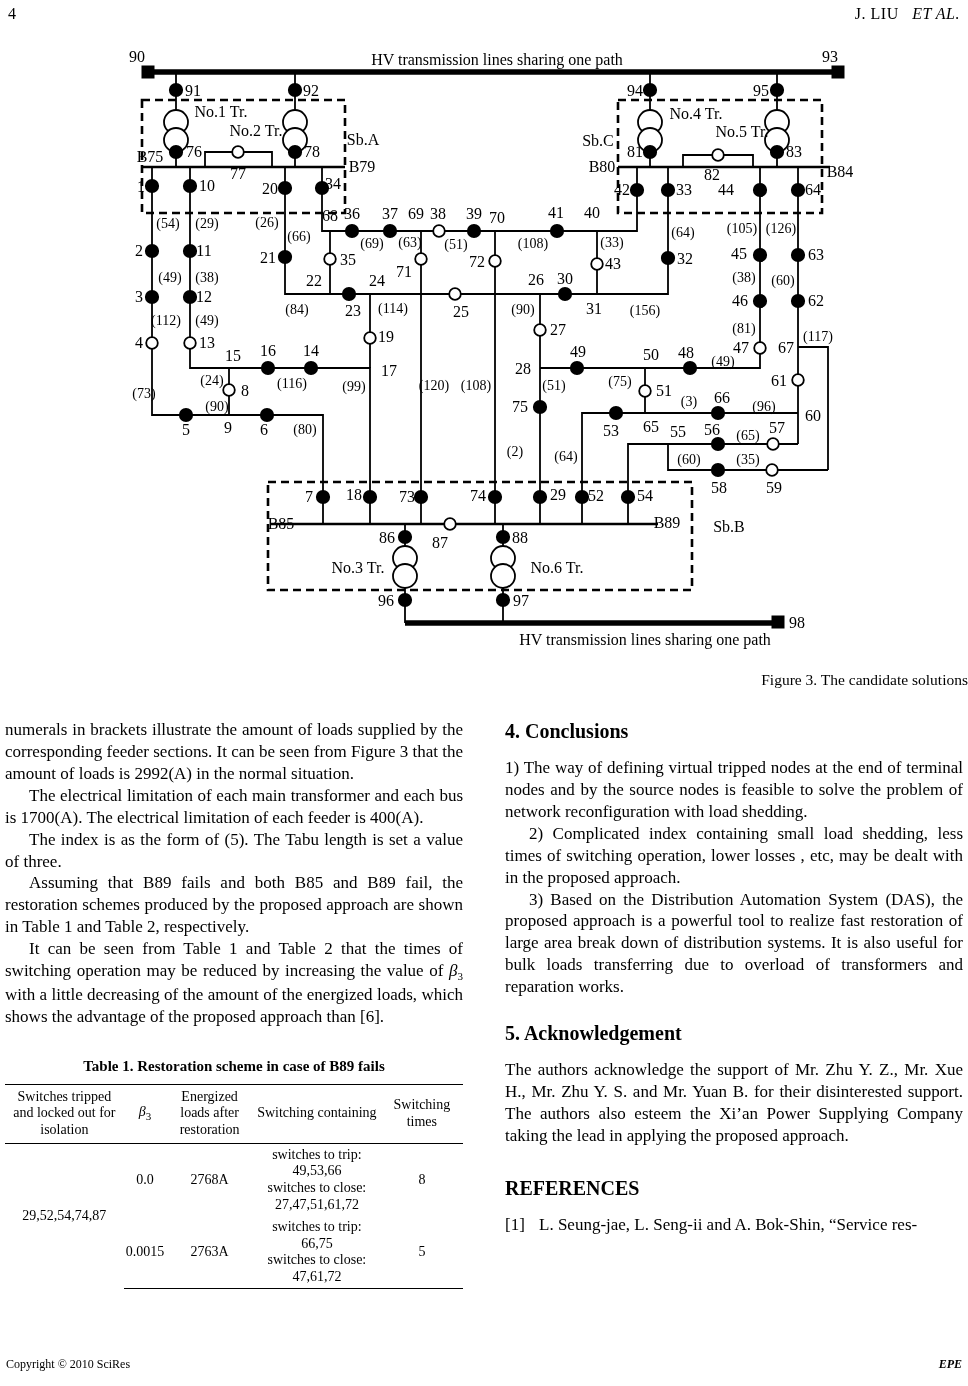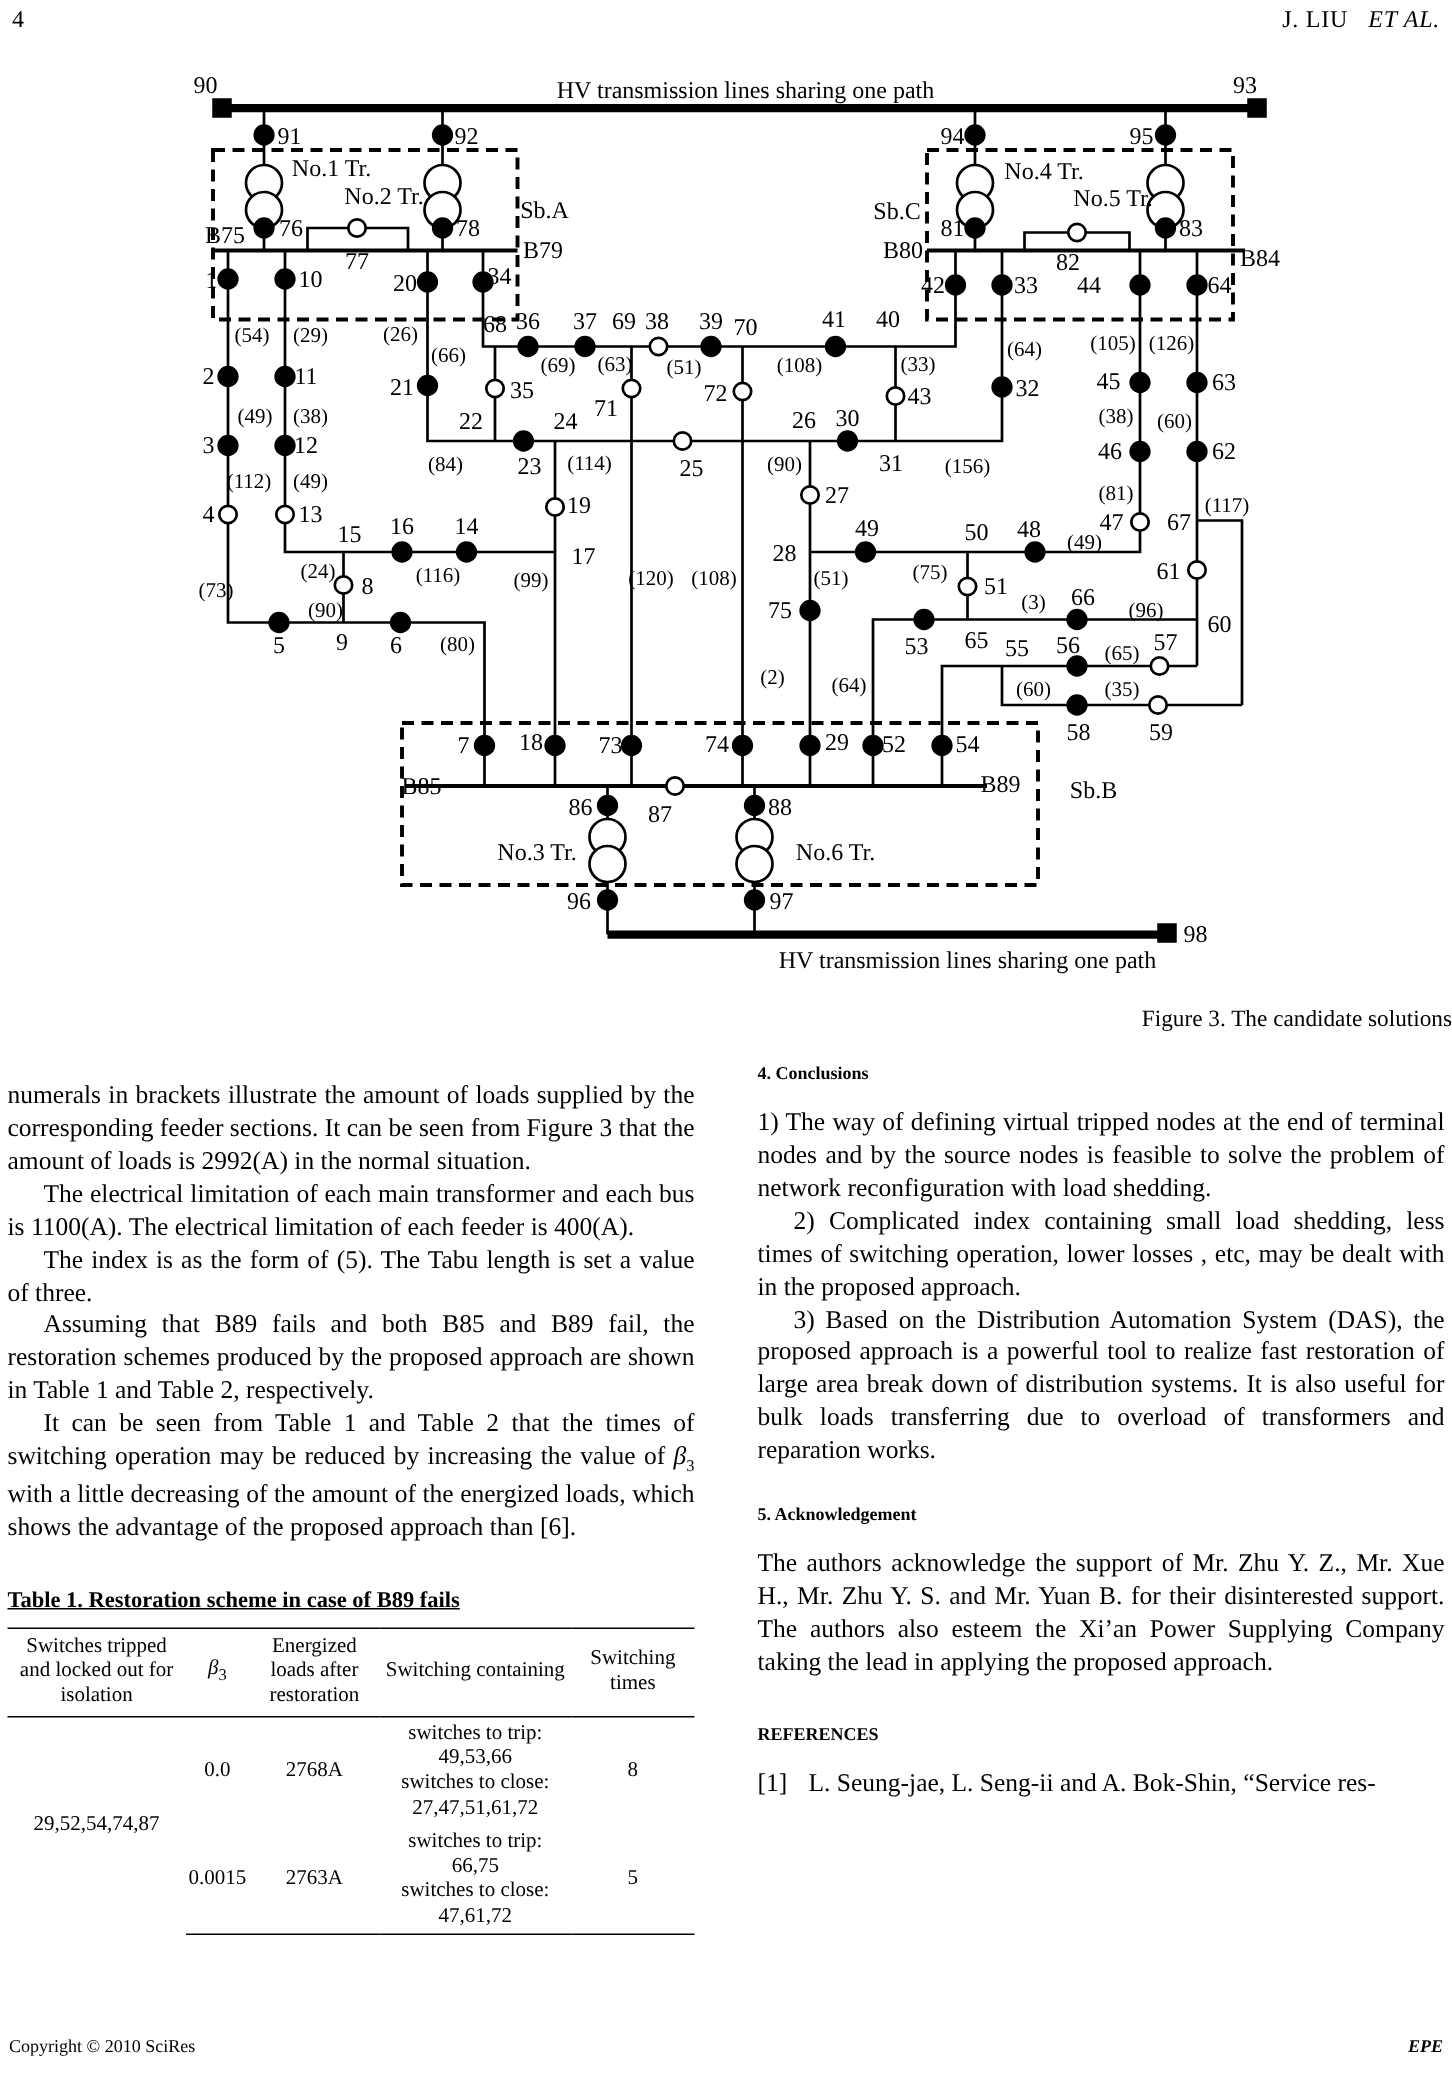--- a/index.html
+++ b/index.html
@@ -11,24 +11,24 @@
   .hdr .run i{font-style:italic;}
   #fig{position:absolute;top:0;left:0;display:block;}
   #fig text{font-family:"Liberation Serif",serif;fill:#000;}
   .caption{position:absolute;top:671px;left:0;width:100%;text-align:right;
            font-weight:normal;font-size:15.5px;}
   .cols{position:absolute;top:704px;left:5px;right:5px;display:flex;gap:42px;}
   .col{flex:1 1 0;}
   .col p{margin:0;text-align:justify;font-size:17px;line-height:1.29;text-indent:24px;}
   .col p.noind{text-indent:0;}
   .col-left{padding-top:15px;}
-  h2{font-size:12px;font-weight:bold;margin:4px 0 14px 0;font-family:"Liberation Serif",serif;}
+  h2{font-size:20px;font-weight:bold;margin:16px 0 14px 0;font-family:"Liberation Serif",serif;}
   h2.sp{margin-top:24px;}
   h2.sp2{margin-top:30px;}
-  .t1-title{margin:30px 0 9px 0;text-align:left;font-weight:bold;font-size:15px;text-decoration:underline;}
+  .t1-title{margin:30px 0 9px 0;text-align:center;font-weight:bold;font-size:15px;}
   table.t1{width:100%;border-collapse:collapse;font-size:14px;text-align:center;
            border-top:1.6px solid #000;}
   table.t1 th{font-weight:normal;border-bottom:1.4px solid #000;padding:4px 2px;
               vertical-align:middle;line-height:1.2;}
   table.t1 td{padding:3px 2px;vertical-align:middle;line-height:1.2;}
   table.t1 tr.last td{border-bottom:1.4px solid #000;}
   .op div{line-height:1.18;}
   .ftr{position:absolute;top:1357px;left:6px;right:6px;display:flex;
        justify-content:space-between;font-size:12px;}
   .ftr .epe{font-weight:bold;font-style:italic;}
@@ -321,21 +321,21 @@
       <text x="557" y="573" text-anchor="middle" font-size="16">No.6 Tr.</text>
       <text x="386" y="606" text-anchor="middle" font-size="16">96</text>
       <text x="521" y="606" text-anchor="middle" font-size="16">97</text>
     </svg>
 
   <div class="caption">Figure 3. The candidate solutions</div>
 
   <div class="cols">
     <div class="col col-left">
       <p class="noind">numerals in brackets illustrate the amount of loads supplied by the corresponding feeder sections. It can be seen from Figure 3 that the amount of loads is 2992(A) in the normal situation.</p>
-      <p>The electrical limitation of each main transformer and each bus is 1100(A). The electrical limitation of each feeder is 400(A).</p>
+      <p>The electrical limitation of each main transformer and each bus is 1700(A). The electrical limitation of each feeder is 400(A).</p>
       <p>The index is as the form of (5). The Tabu length is set a value of three.</p>
       <p>Assuming that B89 fails and both B85 and B89 fail, the restoration schemes produced by the proposed approach are shown in Table 1 and Table 2, respectively.</p>
       <p><span>It can be seen from Table 1 and Table 2 that the times of switching operation may be reduced by increasing the value of </span><i>β</i><sub>3</sub><span> with a little decreasing of the amount of the energized loads, which shows the advantage of the proposed approach than [6].</span></p>
 
       <div class="t1-title">Table 1. Restoration scheme in case of B89 fails</div>
       <table class="t1">
         <colgroup>
           <col style="width:26%">
             <col style="width:9%">
             <col style="width:19%">

